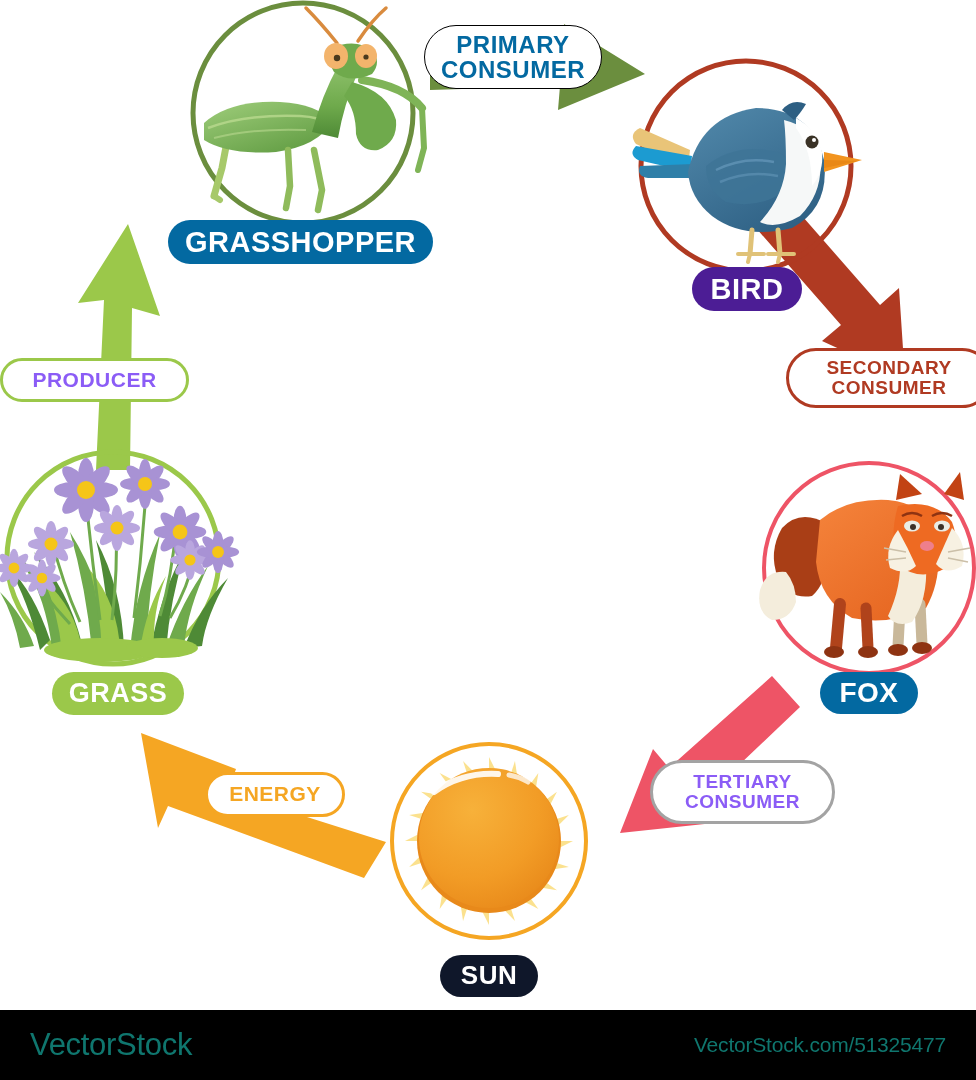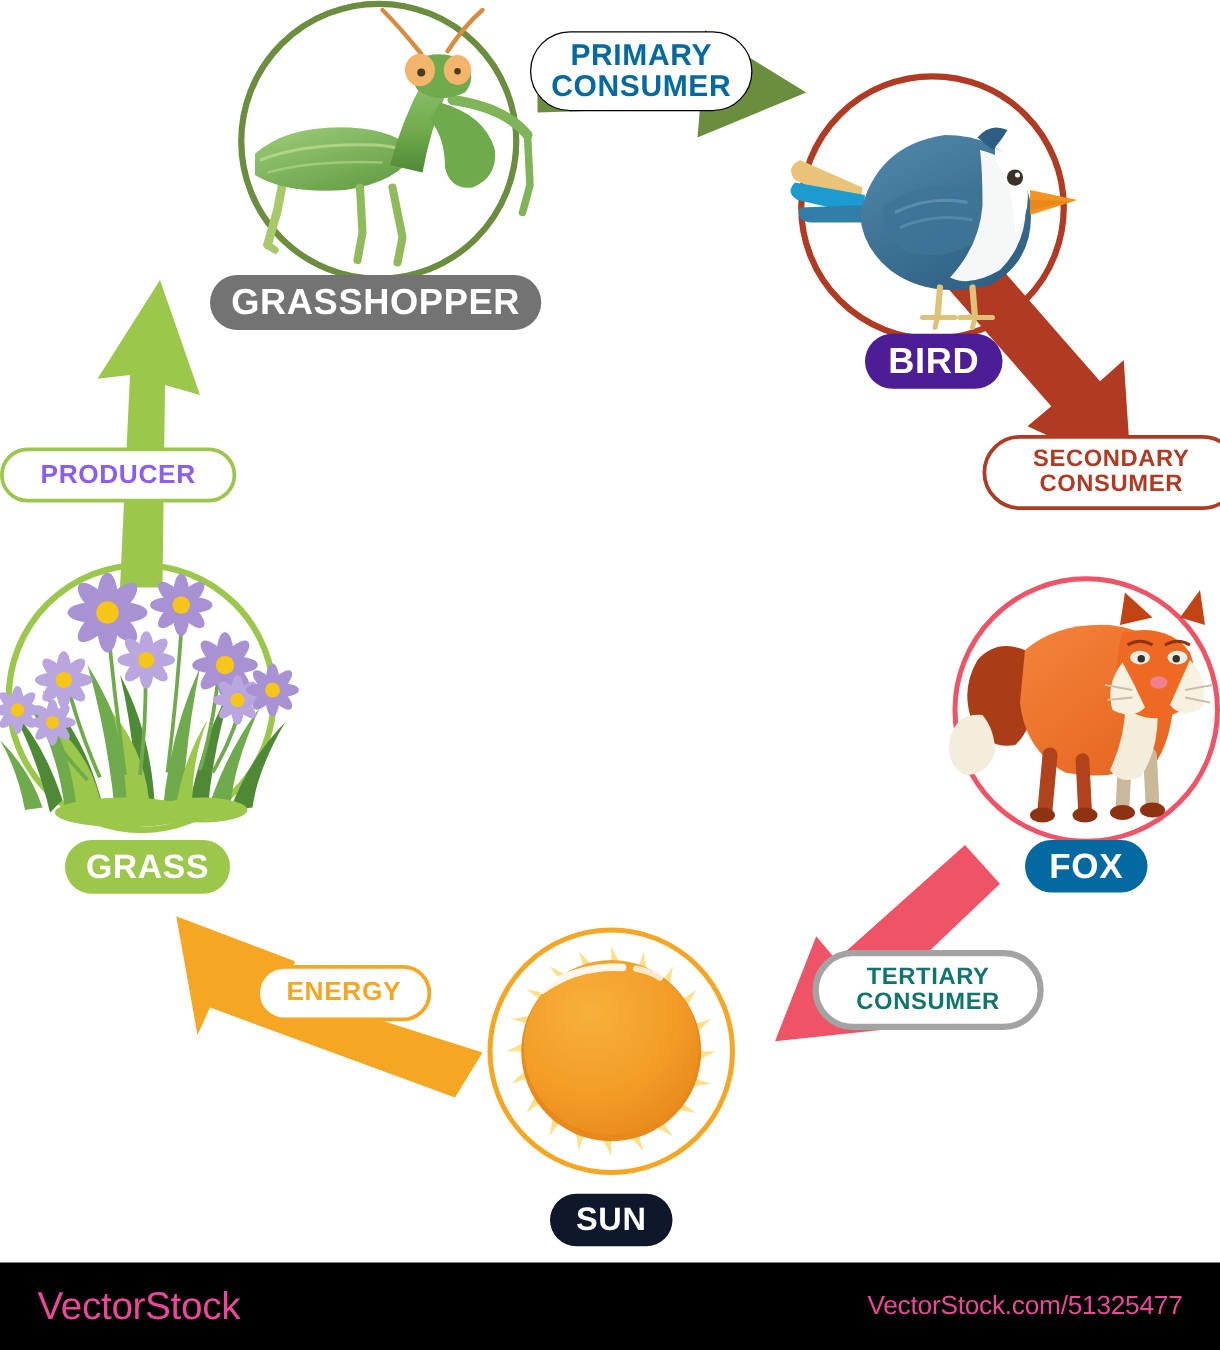--- a/index.html
+++ b/index.html
@@ -31,21 +31,21 @@
   }
   .pill.filled { color: #ffffff; }
   .pill.outline { background: #ffffff; }
 
   
   #footer {
     position: absolute;
     left: 0; top: 1010px;
     width: 976px; height: 70px;
     background: #000000;
-    color: #ec4899;
+    color: #0f766e;
     display: flex;
     align-items: center;
     justify-content: space-between;
     padding: 0 30px;
     gap: 27px;
   }
   #footer .brand { font-size: 31px; font-weight: normal; letter-spacing: -.3px; }
   #footer .url { font-size: 21px; letter-spacing: -.2px; }
 </style>
 </head>
@@ -389,38 +389,38 @@
                 <ellipse rx="8" ry="19" cy="-13" transform="rotate(315)"></ellipse>
             </g>
             <circle r="9" fill="#F5C518"></circle>
           </g>
         </g>
       </g>
     </g>
   </svg>
 
   <div class="pill filled" style="left:168px; top:220px; width:265px; height:44px; border-radius:22px;
-              background:#737373; font-size:29px;text-align:right;">GRASSHOPPER</div>
+              background:#0369a1; font-size:29px;text-align:right;">GRASSHOPPER</div>
 
   <div class="pill outline" style="left:424px; top:25px; width:178px; height:64px; border-radius:32px;
               border:1px solid #000000; color:#0369a1; font-size:24px;">PRIMARY
 CONSUMER</div>
 
   <div class="pill filled" style="left:692px; top:267px; width:110px; height:44px; border-radius:22px;
               background:#4c1d95; font-size:29px;">BIRD</div>
 
   <div class="pill outline" style="left:786px; top:348px; width:206px; height:60px; border-radius:30px;
               border:3px solid #B03A22; color:#B03A22; font-size:19px;">SECONDARY
 CONSUMER</div>
 
   <div class="pill filled" style="left:820px; top:672px; width:98px; height:42px; border-radius:21px;
               background:#0369a1; font-size:28px;">FOX</div>
 
   <div class="pill outline" style="left:650px; top:760px; width:185px; height:64px; border-radius:32px;
-              border:5px solid #a3a3a3; color:#0f766e; font-size:19px;">TERTIARY
+              border:3px solid #a3a3a3; color:#8b5cf6; font-size:19px;">TERTIARY
 CONSUMER</div>
 
   <div class="pill filled" style="left:440px; top:955px; width:98px; height:42px; border-radius:21px;
               background:#0f172a; font-size:26px;">SUN</div>
 
   <div class="pill filled" style="left:52px; top:672px; width:132px; height:43px; border-radius:22px;
               background:#9BC84A; font-size:27px;">GRASS</div>
 
   <div class="pill outline" style="left:205px; top:772px; width:140px; height:45px; border-radius:23px;
               border:3px solid #F5A623; color:#F5A623; font-size:21px;">ENERGY</div>

